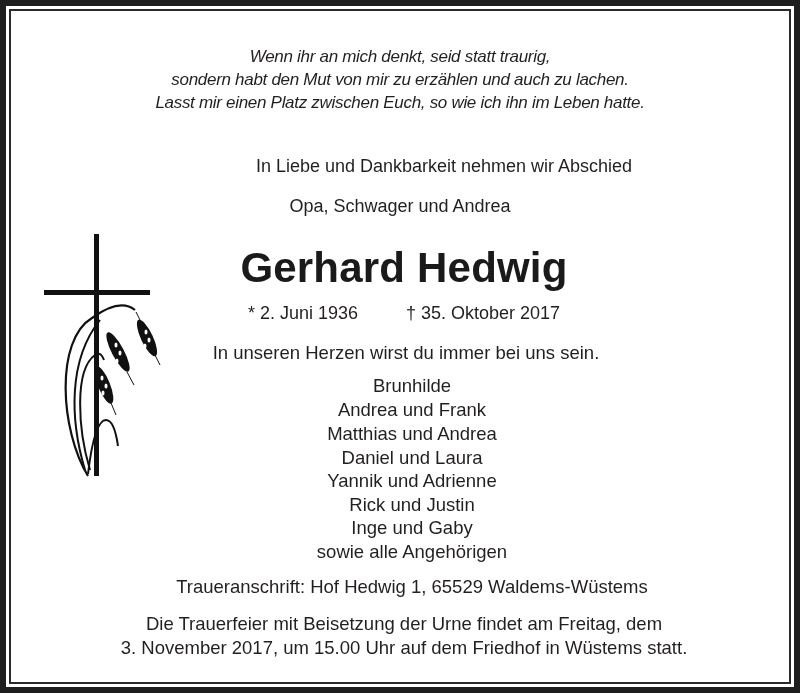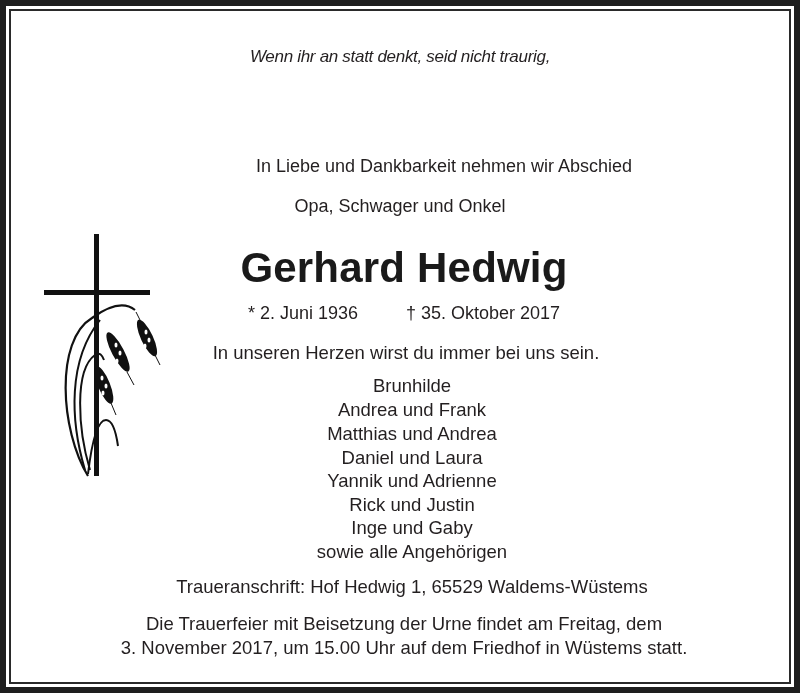--- a/index.html
+++ b/index.html
@@ -33,24 +33,26 @@
 </style>
 </head>
 <body>
 
 <div class="frame-outer">
   <div class="frame-inner"></div>
 </div>
 
 <div class="ad">
 
-  <div class="line poem" style="top:47px;">Wenn ihr an statt denkt, seid nicht traurig,</div>
+  <div class="line poem" style="top:47px;">Wenn ihr an mich denkt, seid statt traurig,</div>
+  <div class="line poem" style="top:70px;">sondern habt den Mut von mir zu erzählen und auch zu lachen.</div>
+  <div class="line poem" style="top:93px;">Lasst mir einen Platz zwischen Euch, so wie ich ihn im Leben hatte.</div>
 
   <div class="line intro" style="top:156px;padding-left:44px;">In Liebe und Dankbarkeit nehmen wir Abschied</div>
-  <div class="line intro" style="top:196px;">Opa, Schwager und Onkel</div>
+  <div class="line intro" style="top:196px;">Opa, Schwager und Andrea</div>
 
   <div class="line name" style="top:244px; left:4px;">Gerhard Hedwig</div>
 
   <div class="line dates" style="top:303px; left:4px;">
     <span>* 2. Juni 1936</span>
     <span style="display:inline-block;width:38px;"></span>
     <span>† 35. Oktober 2017</span>
   </div>
 
   <div class="line body18" style="top:342px; left:6px;">In unseren Herzen wirst du immer bei uns sein.</div>

